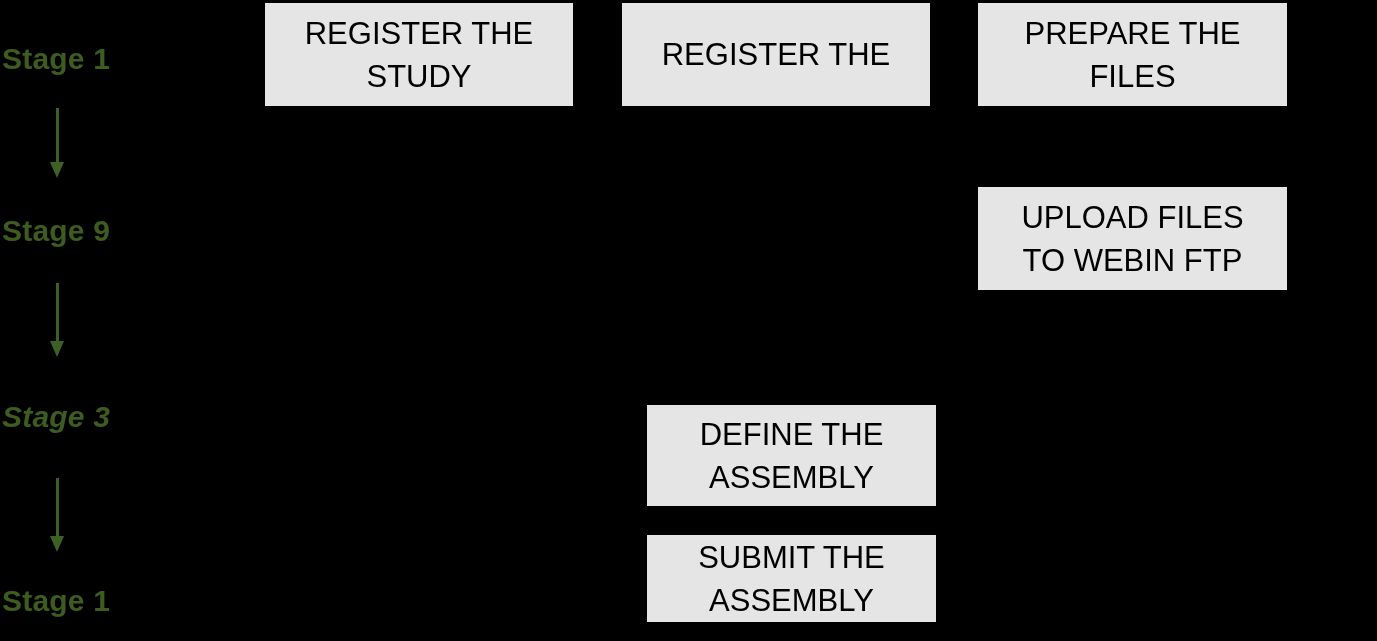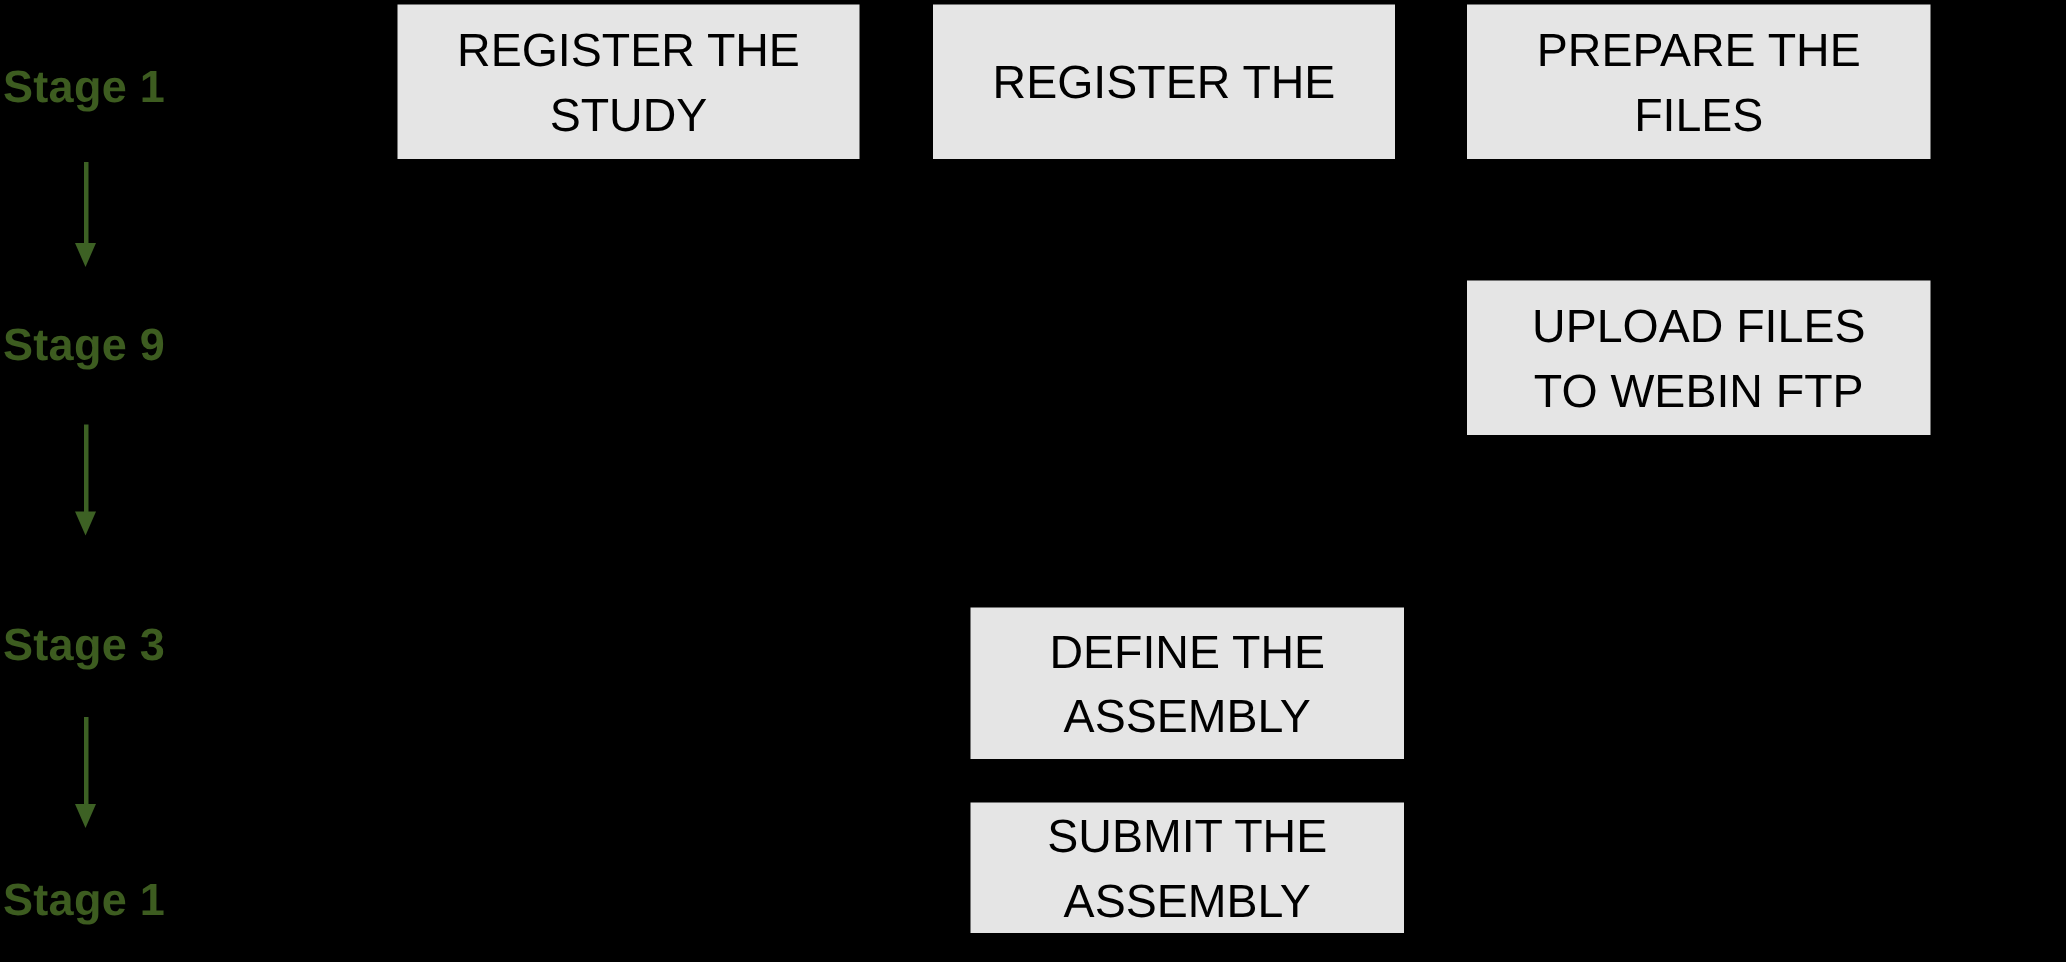--- a/index.html
+++ b/index.html
@@ -76,21 +76,21 @@
 </style>
 </head>
 <body>
 
 <div id="diagram-canvas">
 
   <div class="stage-label" style="top:44px;">Stage 1</div>
 
   <div class="stage-label" style="top:216px;">Stage 9</div>
 
-  <div class="stage-label" style="top:416px;">Stage 3</div>
+  <div class="stage-label" style="top:402px;font-style:italic;">Stage 3</div>
 
   <div class="stage-label" style="top:586px;">Stage 1</div>
 
   <div class="stage-arrow" style="top:108px; height:70px;">
     <div class="shaft" style="height:56px;"></div>
     <div class="head" style="top:54px;"></div>
   </div>
 
   <div class="stage-arrow" style="top:283px; height:75px;">
     <div class="shaft" style="height:60px;"></div>

